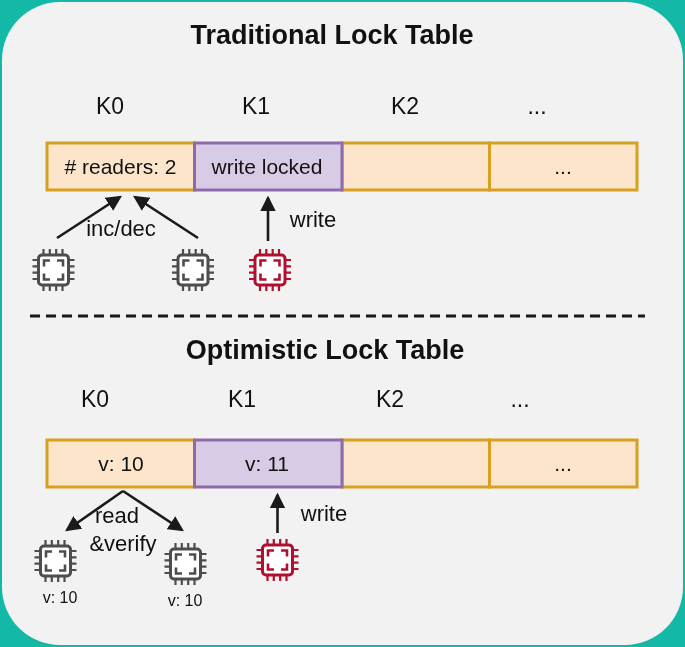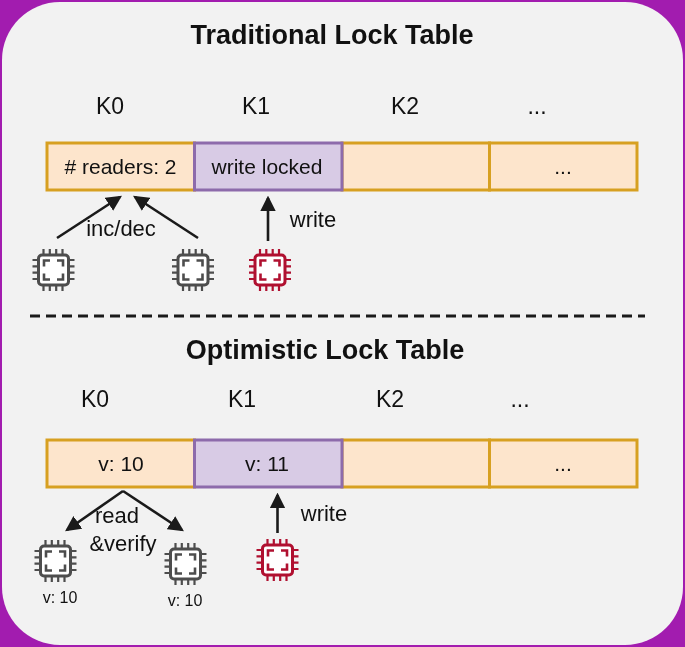--- a/index.html
+++ b/index.html
@@ -1,20 +1,20 @@
 <!DOCTYPE html>
 <html><head>
 <meta charset="utf-8">
 <style>
   html, body { margin: 0; padding: 0; background: #ffffff; }
   .stage {
     position: relative;
     width: 685px;
     height: 647px;
-    background: #a21caf;
+    background: #14b8a6;
     overflow: hidden;
     font-family: "Liberation Sans", sans-serif;
   }
   svg { position: absolute; top: 0; left: 0; display: block; }
   text {
     font-family: "Liberation Sans", sans-serif;
     fill: #111111;
   }
   .title   { font-size: 27px; font-weight: bold; }
   .header  { font-size: 23px; }

